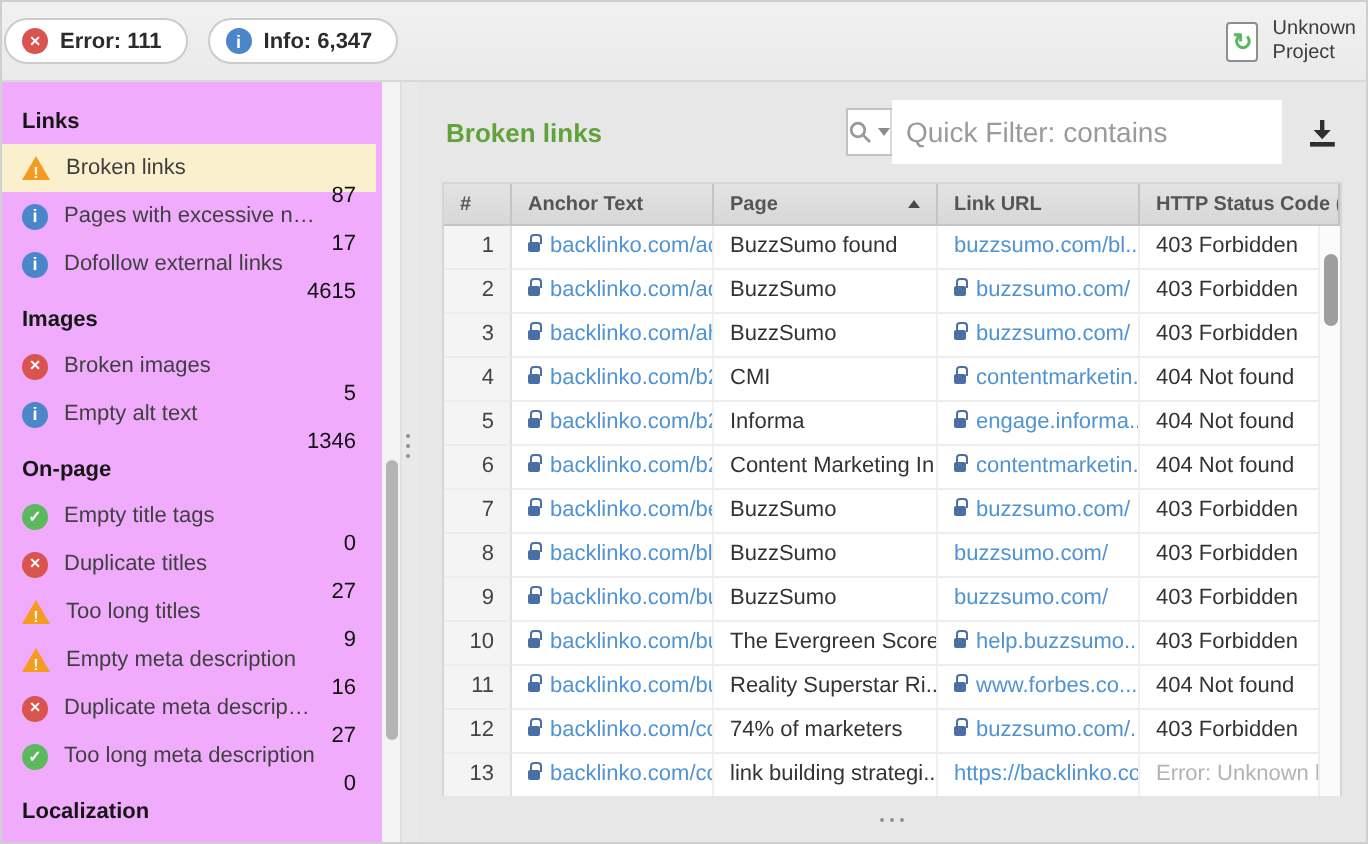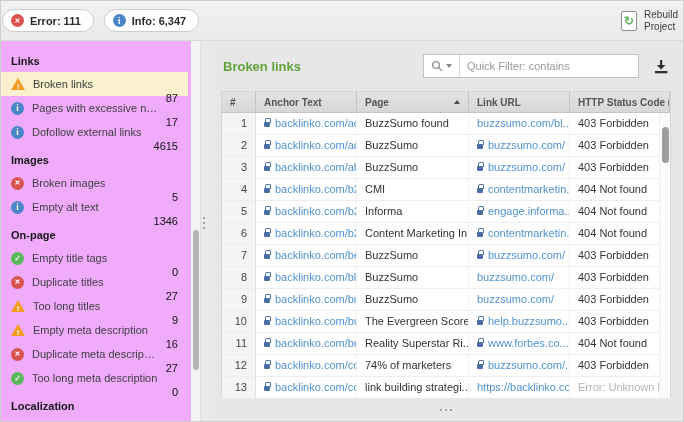--- a/index.html
+++ b/index.html
@@ -87,21 +87,21 @@
   .panel-title { font-size: 13px; font-weight: bold; color: var(--accent_green); }
   .searchbox {
     margin-left: auto; width: 216px; height: 24px; background: #fff;
     border: 1px solid #c2c2c2; display: flex; align-items: center;
   }
   .search-left {
     width: 36px; height: 100%; display: flex; align-items: center; justify-content: center;
     gap: 3px; border-right: 1px solid #d9d9d9; cursor: pointer;
   }
   .chev { width: 0; height: 0; border-left: 3.5px solid transparent; border-right: 3.5px solid transparent; border-top: 4px solid #8a8a8a; }
-  .searchbox input { border: none; outline: none; flex: 1; height: 100%; padding: 6px 7px; font-size: 11px; font-family: "Liberation Sans", sans-serif; color: #333; }
+  .searchbox input { border: none; outline: none; flex: 1; height: 100%; padding: 16px 7px; font-size: 14px; font-family: "Liberation Sans", sans-serif; color: #333; }
   .searchbox input::placeholder { color: #9a9a9a; }
   .dl-btn { margin-left: 14px; cursor: pointer; display: flex; }
 
   
   .table-wrap { margin: 0 12px; background: #fff; position: relative; height: 307px; overflow: hidden; border: 1px solid #d6d6d6; border-bottom: none; }
   .tr, .thead { display: grid; grid-template-columns: 34px 101px 112px 101px 1fr; }
   .thead .th {
     background: linear-gradient(#e3e3e3, #d7d7d7);
     border-right: 1px solid #c4c4c4; border-bottom: 1px solid #c4c4c4;
     font-size: 10px; font-weight: bold; color: #555;
@@ -141,21 +141,21 @@
       </div>
       <div class="badge">
         <span class="st-icon icon-info"></span>
         <span>Info: 6,347</span>
       </div>
     </div>
     <div class="topbar-actions">
       <div class="action-btn">
         <span class="doc-icon"></span>
         <span class="action-label">
-          <span>Rebuild</span><br>
+          <span>Unknown</span><br>
           <span>Project</span>
         </span>
       </div>
     </div>
   </div>
 
   <div class="content">
 
     <div class="sidebar">
       <div class="sidebar-inner">

